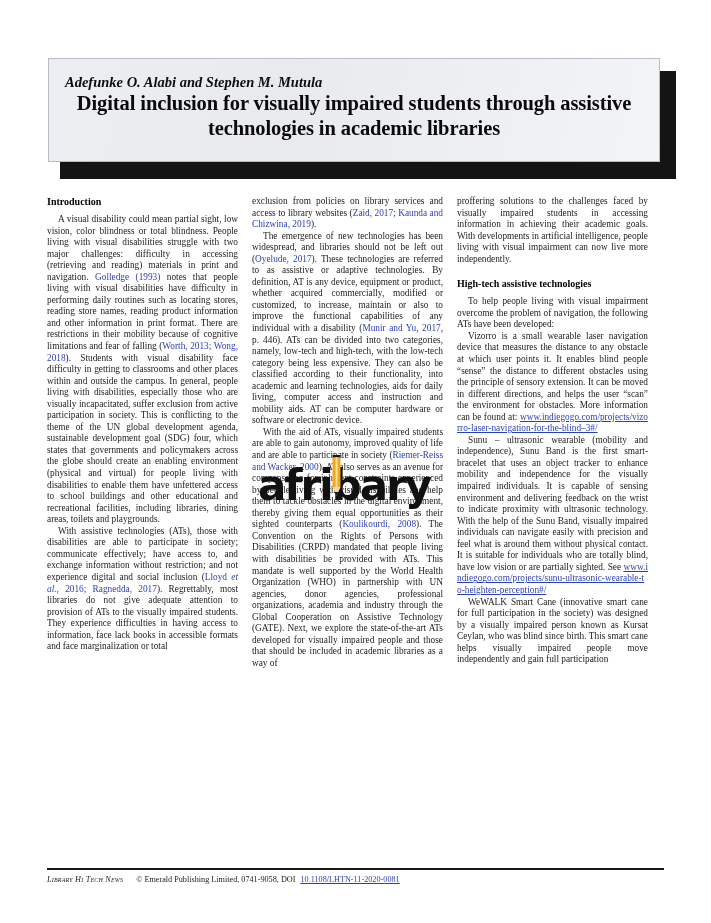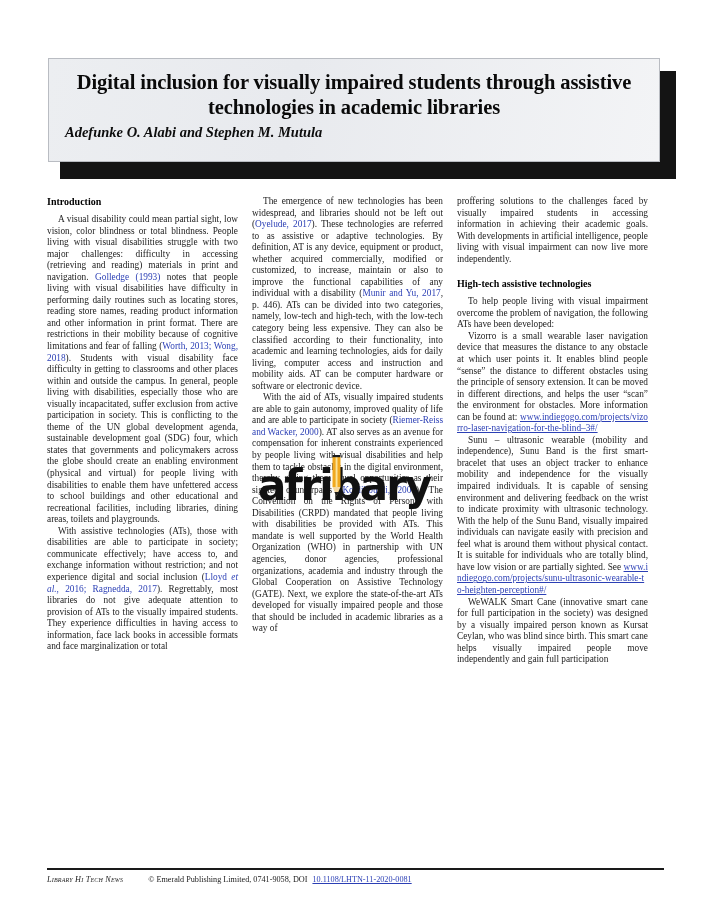--- a/index.html
+++ b/index.html
@@ -132,21 +132,21 @@
     line-height: 11px;
     color: #1b1b1b;
     white-space: nowrap;
   }
   #footer .journal {
     font-variant: small-caps;
     font-style: italic;
     font-weight: normal;
     letter-spacing: 0.2px;
   }
-  #footer .pub { margin-left: 25px; }
+  #footer .pub { margin-left: 13px; }
   #footer .doi {
     color: #2b3fb5;
     text-decoration: underline;
     margin-left: 5px;
   }
 
   
   #watermark {
     position: absolute;
     left: 258px;
@@ -175,34 +175,35 @@
   }
 </style>
 </head>
 <body>
 
 <div id="page">
 
   <div id="title-banner-wrap">
     <div id="title-shadow"></div>
     <div id="title-banner">
+      <div id="authors-text">Adefunke O. Alabi and Stephen M. Mutula</div>
       <div id="title-text">Digital inclusion for visually impaired students through assistive technologies in academic libraries</div>
-      <div id="authors-text">Adefunke O. Alabi and Stephen M. Mutula</div>
     </div>
   </div>
 
   <div id="columns">
 
     <div class="col">
       <h2>Introduction</h2>
       <p class="indent"><span>A visual disability could mean partial sight, low vision, color blindness or total blindness. People living with visual disabilities struggle with two major challenges: difficulty in accessing (retrieving and reading) materials in print and navigation. </span><span class="cite">Golledge (1993)</span><span> notes that people living with visual disabilities have difficulty in performing daily routines such as locating stores, reading store names, reading product information and other information in print format. There are restrictions in their mobility because of cognitive limitations and fear of falling (</span><span class="cite">Worth, 2013; Wong, 2018</span><span>). Students with visual disability face difficulty in getting to classrooms and other places within and outside the campus. In general, people living with disabilities, especially those who are visually incapacitated, suffer exclusion from active participation in society. This is conflicting to the theme of the UN global development agenda, sustainable development goal (SDG) four, which states that governments and policymakers across the globe should create an enabling environment (physical and virtual) for people living with disabilities to enable them have unfettered access to school buildings and other educational and recreational facilities, including libraries, dining areas, toilets and playgrounds.</span></p>
       <p class="indent"><span>With assistive technologies (ATs), those with disabilities are able to participate in society; communicate effectively; have access to, and exchange information without restriction; and not experience digital and social inclusion (</span><span class="cite">Lloyd </span><span class="cite ital">et al.</span><span class="cite">, 2016; Ragnedda, 2017</span><span>). Regrettably, most libraries do not give adequate attention to provision of ATs to the visually impaired students. They experience difficulties in having access to information, face lack books in accessible formats and face marginalization or total</span></p>
     </div>
 
     <div class="col">
+      <p><span>exclusion from policies on library services and access to library websites (</span><span class="cite">Zaid, 2017; Kaunda and Chizwina, 2019</span><span>).</span></p>
       <p class="indent"><span>The emergence of new technologies has been widespread, and libraries should not be left out (</span><span class="cite">Oyelude, 2017</span><span>). These technologies are referred to as assistive or adaptive technologies. By definition, AT is any device, equipment or product, whether acquired commercially, modified or customized, to increase, maintain or also to improve the functional capabilities of any individual with a disability (</span><span class="cite">Munir and Yu, 2017</span><span>, p. 446). ATs can be divided into two categories, namely, low-tech and high-tech, with the low-tech category being less expensive. They can also be classified according to their functionality, into academic and learning technologies, aids for daily living, computer access and instruction and mobility aids. AT can be computer hardware or software or electronic device.</span></p>
       <p class="indent"><span>With the aid of ATs, visually impaired students are able to gain autonomy, improved quality of life and are able to participate in society (</span><span class="cite">Riemer-Reiss and Wacker, 2000</span><span>). AT also serves as an avenue for compensation for inherent constraints experienced by people living with visual disabilities and help them to tackle obstacles in the digital environment, thereby giving them equal opportunities as their sighted counterparts (</span><span class="cite">Koulikourdi, 2008</span><span>). The Convention on the Rights of Persons with Disabilities (CRPD) mandated that people living with disabilities be provided with ATs. This mandate is well supported by the World Health Organization (WHO) in partnership with UN agencies, donor agencies, professional organizations, academia and industry through the Global Cooperation on Assistive Technology (GATE). Next, we explore the state-of-the-art ATs developed for visually impaired people and those that should be included in academic libraries as a way of</span></p>
     </div>
 
     <div class="col">
       <p>proffering solutions to the challenges faced by visually impaired students in accessing information in achieving their academic goals. With developments in artificial intelligence, people living with visual impairment can now live more independently.</p>
       <h2 class="spaced">High-tech assistive technologies</h2>
       <p class="indent">To help people living with visual impairment overcome the problem of navigation, the following ATs have been developed:</p>
       <p class="indent"><span>Vizorro is a small wearable laser navigation device that measures the distance to any obstacle at which user points it. It enables blind people “sense” the distance to different obstacles using the principle of sensory extension. It can be moved in different directions, and helps the user “scan” the environment for obstacles. More information can be found at: </span><span class="link">www.indiegogo.com/projects/vizorro-laser-navigation-for-the-blind–3#/</span></p>
       <p class="indent"><span>Sunu – ultrasonic wearable (mobility and independence), Sunu Band is the first smart-bracelet that uses an object tracker to enhance mobility and independence for the visually impaired individuals. It is capable of sensing environment and delivering feedback on the wrist to indicate proximity with ultrasonic technology. With the help of the Sunu Band, visually impaired individuals can navigate easily with precision and feel what is around them without physical contact. It is suitable for individuals who are totally blind, have low vision or are partially sighted. See </span><span class="link">www.indiegogo.com/projects/sunu-ultrasonic-wearable-to-heighten-perception#/</span></p>

